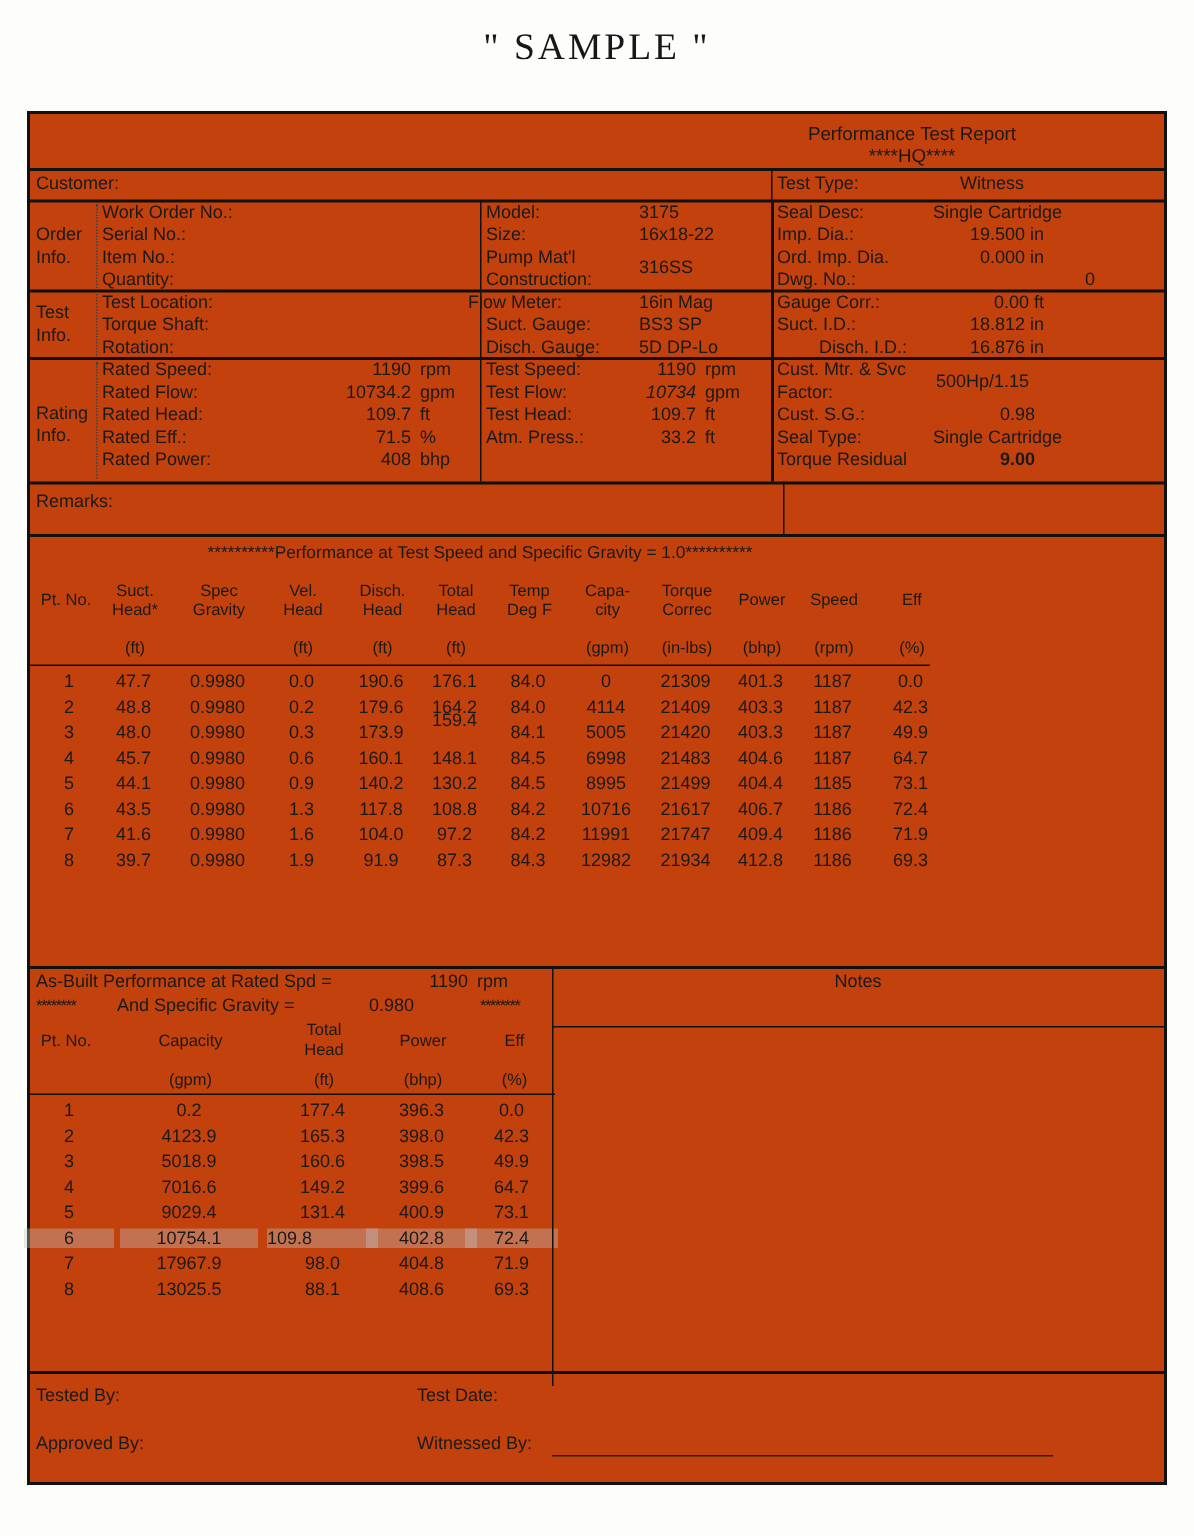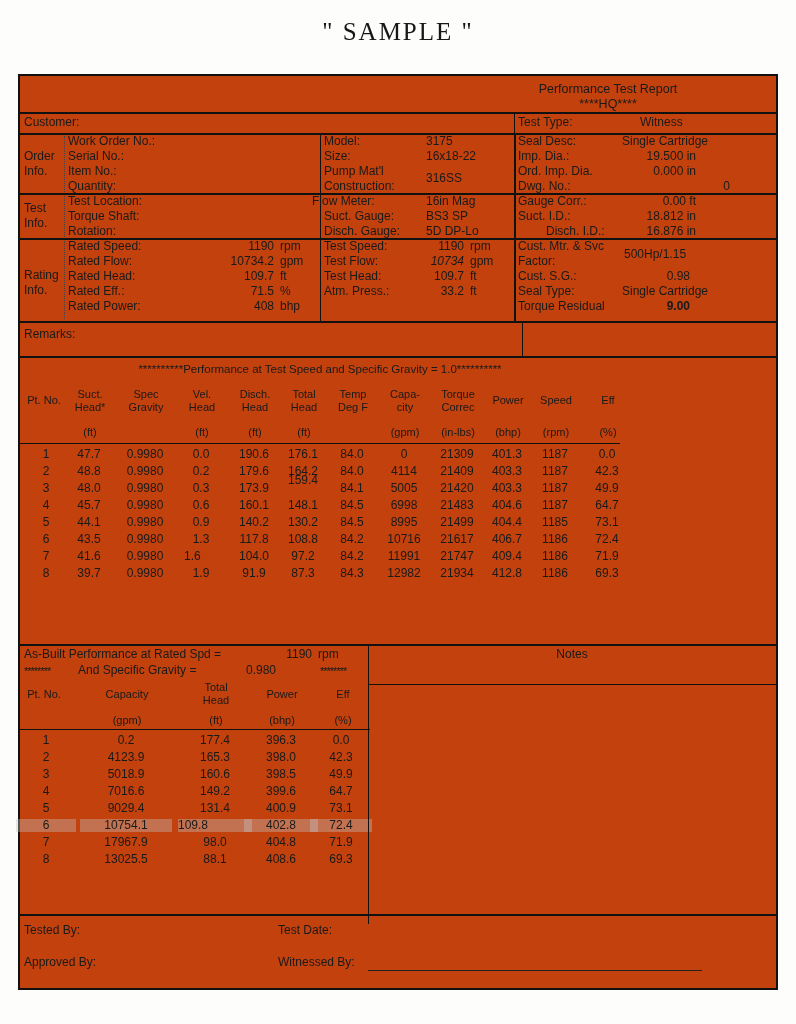--- a/index.html
+++ b/index.html
@@ -293,21 +293,21 @@
         <div class="t t12" style="left: 254px; top: 457px; width: 58px; text-align: center;">108.8</div>
         <div class="t t12" style="left: 303px; top: 457px; width: 58px; text-align: center;">84.2</div>
         <div class="t t12" style="left: 355px; top: 457px; width: 58px; text-align: center;">10716</div>
         <div class="t t12" style="left: 408px; top: 457px; width: 58px; text-align: center;">21617</div>
         <div class="t t12" style="left: 458px; top: 457px; width: 58px; text-align: center;">406.7</div>
         <div class="t t12" style="left: 506px; top: 457px; width: 58px; text-align: center;">1186</div>
         <div class="t t12" style="left: 558px; top: 457px; width: 58px; text-align: center;">72.4</div>
         <div class="t t12" style="left: -4px; top: 474px; width: 60px; text-align: center;">7</div>
         <div class="t t12" style="left: 40px; top: 474px; width: 58px; text-align: center;">41.6</div>
         <div class="t t12" style="left: 96px; top: 474px; width: 58px; text-align: center;">0.9980</div>
-        <div class="t t12" style="left: 164px; top: 474px; width: 58px; text-align: left;">1.6</div>
+        <div class="t t12" style="left: 152px; top: 474px; width: 58px; text-align: center;">1.6</div>
         <div class="t t12" style="left: 205px; top: 474px; width: 58px; text-align: center;">104.0</div>
         <div class="t t12" style="left: 254px; top: 474px; width: 58px; text-align: center;">97.2</div>
         <div class="t t12" style="left: 303px; top: 474px; width: 58px; text-align: center;">84.2</div>
         <div class="t t12" style="left: 355px; top: 474px; width: 58px; text-align: center;">11991</div>
         <div class="t t12" style="left: 408px; top: 474px; width: 58px; text-align: center;">21747</div>
         <div class="t t12" style="left: 458px; top: 474px; width: 58px; text-align: center;">409.4</div>
         <div class="t t12" style="left: 506px; top: 474px; width: 58px; text-align: center;">1186</div>
         <div class="t t12" style="left: 558px; top: 474px; width: 58px; text-align: center;">71.9</div>
         <div class="t t12" style="left: -4px; top: 491px; width: 60px; text-align: center;">8</div>
         <div class="t t12" style="left: 40px; top: 491px; width: 58px; text-align: center;">39.7</div>

